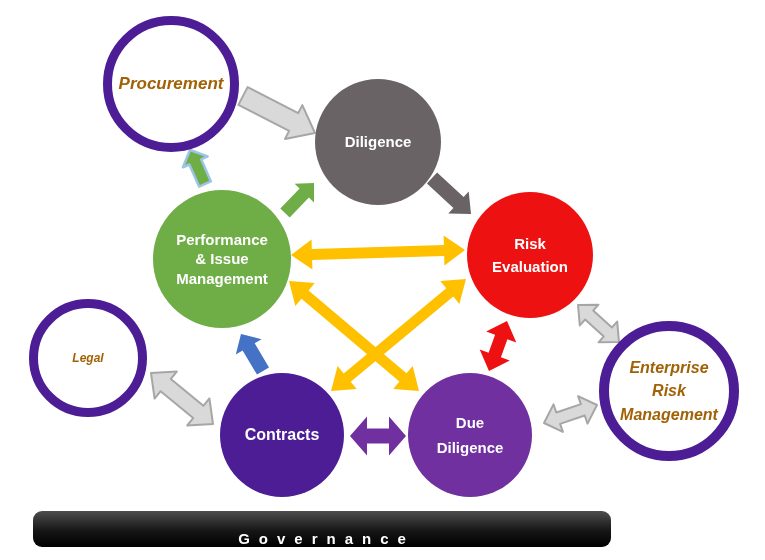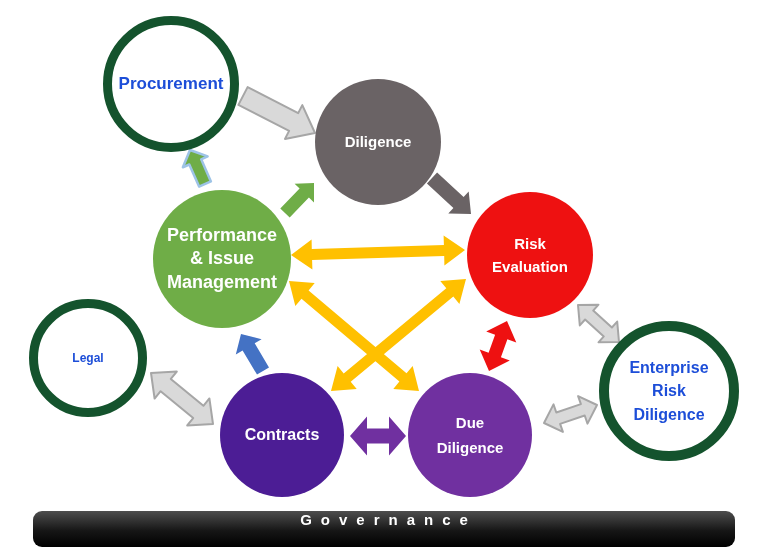--- a/index.html
+++ b/index.html
@@ -6,34 +6,34 @@
   html,body { width:765px; height:560px; background:#ffffff; overflow:hidden; }
   body { font-family:"Liberation Sans", sans-serif; position:relative; }
   .canvas { position:absolute; left:0; top:0; width:765px; height:560px; }
   .connector-layer { position:absolute; left:0; top:0; }
   .node {
     position:absolute; border-radius:50%;
     display:flex; align-items:center; justify-content:center;
     text-align:center; font-weight:bold; color:#ffffff;
     white-space:pre-line; line-height:1.35;
   }
-  .node.outlined { background:#ffffff; border:9px solid #14532d; color:#1d4ed8; }
+  .node.outlined { background:#ffffff; border:9px solid #4c1d95; color:#a16207;font-style:italic; }
   #node-procurement { left:103px; top:16px;  width:136px; height:136px; font-size:17px; }
   #node-onboarding  { left:315px; top:79px;  width:126px; height:126px; font-size:15px; }
-  #node-performance { left:153px; top:190px; width:138px; height:138px; font-size:18px; line-height:1.3; }
+  #node-performance { left:153px; top:190px; width:138px; height:138px; font-size:15px; line-height:1.3; }
   #node-risk-evaluation { left:467px; top:192px; width:126px; height:126px; font-size:15px; line-height:1.55; }
   #node-legal { left:29px; top:299px; width:118px; height:118px; font-size:12px; }
   #node-contracts { left:220px; top:373px; width:124px; height:124px; font-size:16px; }
   #node-due-diligence { left:408px; top:373px; width:124px; height:124px; font-size:15px; line-height:1.7; }
   #node-enterprise-risk-management { left:599px; top:321px; width:140px; height:140px; font-size:16px; line-height:1.45; border-width:10px; }
   .banner {
-    position:absolute; left:33px; top:511px; width:702px; height:36px;
+    position:absolute; left:33px; top:511px; width:578px; height:36px;
     border-radius:9px;
     background:linear-gradient(180deg,#4e4e4e 0%,#161616 55%,#000000 100%);
-    display:flex; align-items:flex-start; justify-content:center;
+    display:flex; align-items:flex-end; justify-content:center;
     color:#ffffff; font-weight:bold; font-size:15px;
     letter-spacing:9px; padding-left:9px;
   }
 </style>
 </head>
 <body>
 
 <div class="canvas">
 
   <svg class="connector-layer" width="765" height="560" viewBox="0 0 765 560">
@@ -80,20 +80,20 @@
   </div>
 
   <div class="node" id="node-due-diligence" style="background-color: rgb(112, 48, 160);">
     <span>Due
 Diligence</span>
   </div>
 
   <div class="node outlined" id="node-enterprise-risk-management">
     <span>Enterprise
 Risk
-Diligence</span>
+Management</span>
   </div>
 
   <div class="banner">
     <span>Governance</span>
   </div>
 
 </div>
 
 </body></html>

